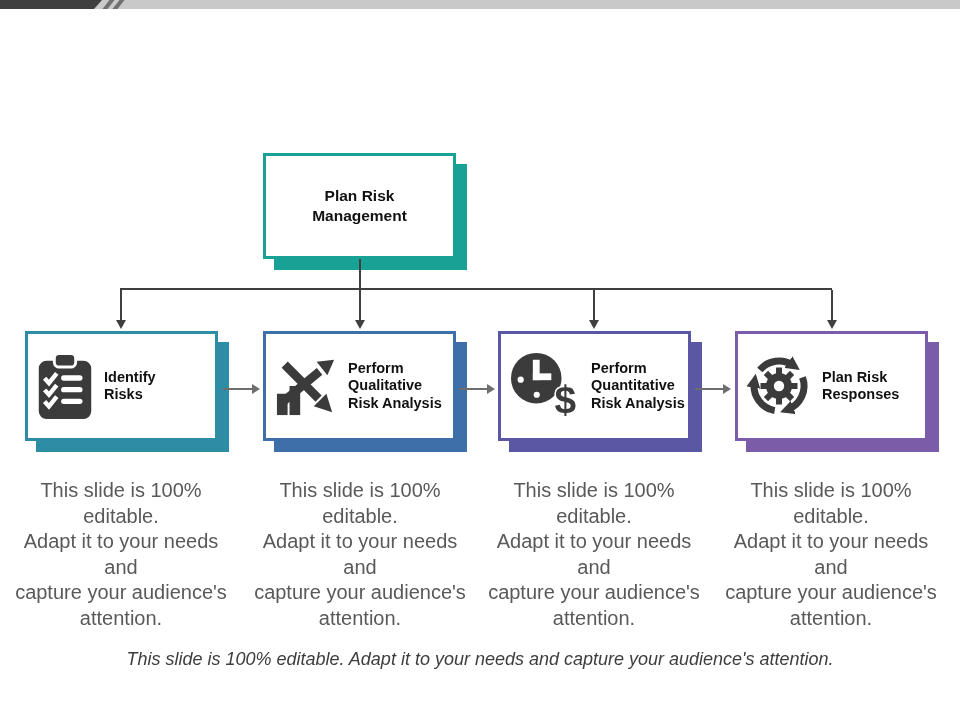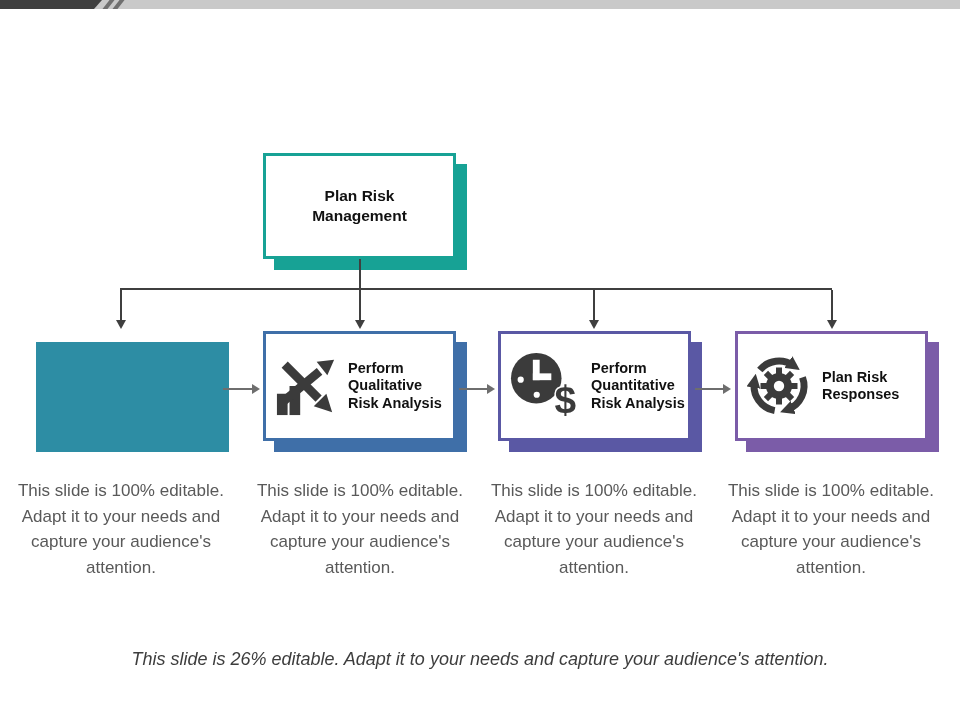--- a/index.html
+++ b/index.html
@@ -32,21 +32,21 @@
   
   .conn { position:absolute; background:#3f3f3f; z-index:1; }
   .arrowhead-down { position:absolute; width:0; height:0; z-index:1;
        border-left:5.5px solid transparent; border-right:5.5px solid transparent; border-top:9px solid #3f3f3f; }
   .gap-line { position:absolute; height:2px; background:#6e6e6e; z-index:3; }
   .gap-head { position:absolute; width:0; height:0; z-index:3;
        border-top:5px solid transparent; border-bottom:5px solid transparent; border-left:8px solid #6e6e6e; }
 
   
   .caption { position:absolute; top:478px; width:228px; text-align:center;
-             color:#595959; font-size:17px; line-height:25.5px; }
+             color:#595959; font-size:20px; line-height:25.5px; }
 
   .footer { position:absolute; left:0; top:649px; width:960px; text-align:center;
             font-style:italic; font-size:18px; color:#3d3d3d; }
 </style>
 </head>
 <body>
 
 <div class="slide">
 
   <div class="topbar">
@@ -78,20 +78,34 @@
   <div class="gap-line" style="left:459px; top:388px; width:28px;"></div>
   <div class="gap-head" style="left:487px; top:384px;"></div>
   <div class="gap-line" style="left:695px; top:388px; width:28px;"></div>
   <div class="gap-head" style="left:723px; top:384px;"></div>
 
   <div class="shadow step-shadow" style="left: 36px; background-color: rgb(45, 141, 164);"></div>
   <div class="shadow step-shadow" style="left: 274px; background-color: rgb(63, 111, 168);"></div>
   <div class="shadow step-shadow" style="left: 509px; background-color: rgb(90, 88, 164);"></div>
   <div class="shadow step-shadow" style="left: 746px; background-color: rgb(123, 92, 168);"></div>
 
+  <div class="node step" style="left: 25px; border-color: rgb(45, 141, 164);">
+    <svg class="icon" width="56" height="68" viewBox="0 0 56 70">
+      <rect x="1" y="9" width="54" height="60" rx="8" fill="#3b3b3b"></rect>
+      <rect x="17" y="1.5" width="22" height="14" rx="5" fill="#3b3b3b" stroke="#ffffff" stroke-width="3"></rect>
+      <path d="M7 27 l4.5 5 l8 -10" stroke="#ffffff" stroke-width="4.5" fill="none"></path>
+      <rect x="24" y="24" width="22" height="5.5" rx="2.7" fill="#ffffff"></rect>
+      <path d="M7 39 l4.5 5 l8 -10" stroke="#ffffff" stroke-width="4.5" fill="none"></path>
+      <rect x="24" y="36" width="22" height="5.5" rx="2.7" fill="#ffffff"></rect>
+      <path d="M7 51 l4.5 5 l8 -10" stroke="#ffffff" stroke-width="4.5" fill="none"></path>
+      <rect x="24" y="48" width="22" height="5.5" rx="2.7" fill="#ffffff"></rect>
+    </svg>
+    <div class="step-label">Identify
+Risks</div>
+  </div>
 
   <div class="node step" style="left: 263px; border-color: rgb(63, 111, 168);">
     <svg class="icon" width="62" height="64" viewBox="0 0 64 64">
       <rect x="2" y="40" width="11" height="22" fill="#3b3b3b"></rect>
       <rect x="15" y="32" width="11" height="30" fill="#3b3b3b"></rect>
       <path d="M5 51 L46 17" stroke="#3b3b3b" stroke-width="9"></path>
       <polygon points="61,5 43,7 54,21" fill="#3b3b3b"></polygon>
       <path d="M10 10 L45 45" stroke="#3b3b3b" stroke-width="9"></path>
       <polygon points="59,59 40,53 53,40" fill="#3b3b3b"></polygon>
     </svg>
@@ -161,15 +175,15 @@
     <div>capture your audience's</div>
     <div>attention.</div>
   </div>
   <div class="caption" style="left:717px;">
     <div>This slide is 100% editable.</div>
     <div>Adapt it to your needs and</div>
     <div>capture your audience's</div>
     <div>attention.</div>
   </div>
 
-  <div class="footer">This slide is 26% editable. Adapt it to your needs and capture your audience's attention.</div>
+  <div class="footer">This slide is 100% editable. Adapt it to your needs and capture your audience's attention.</div>
 
 </div>
 
 </body></html>

